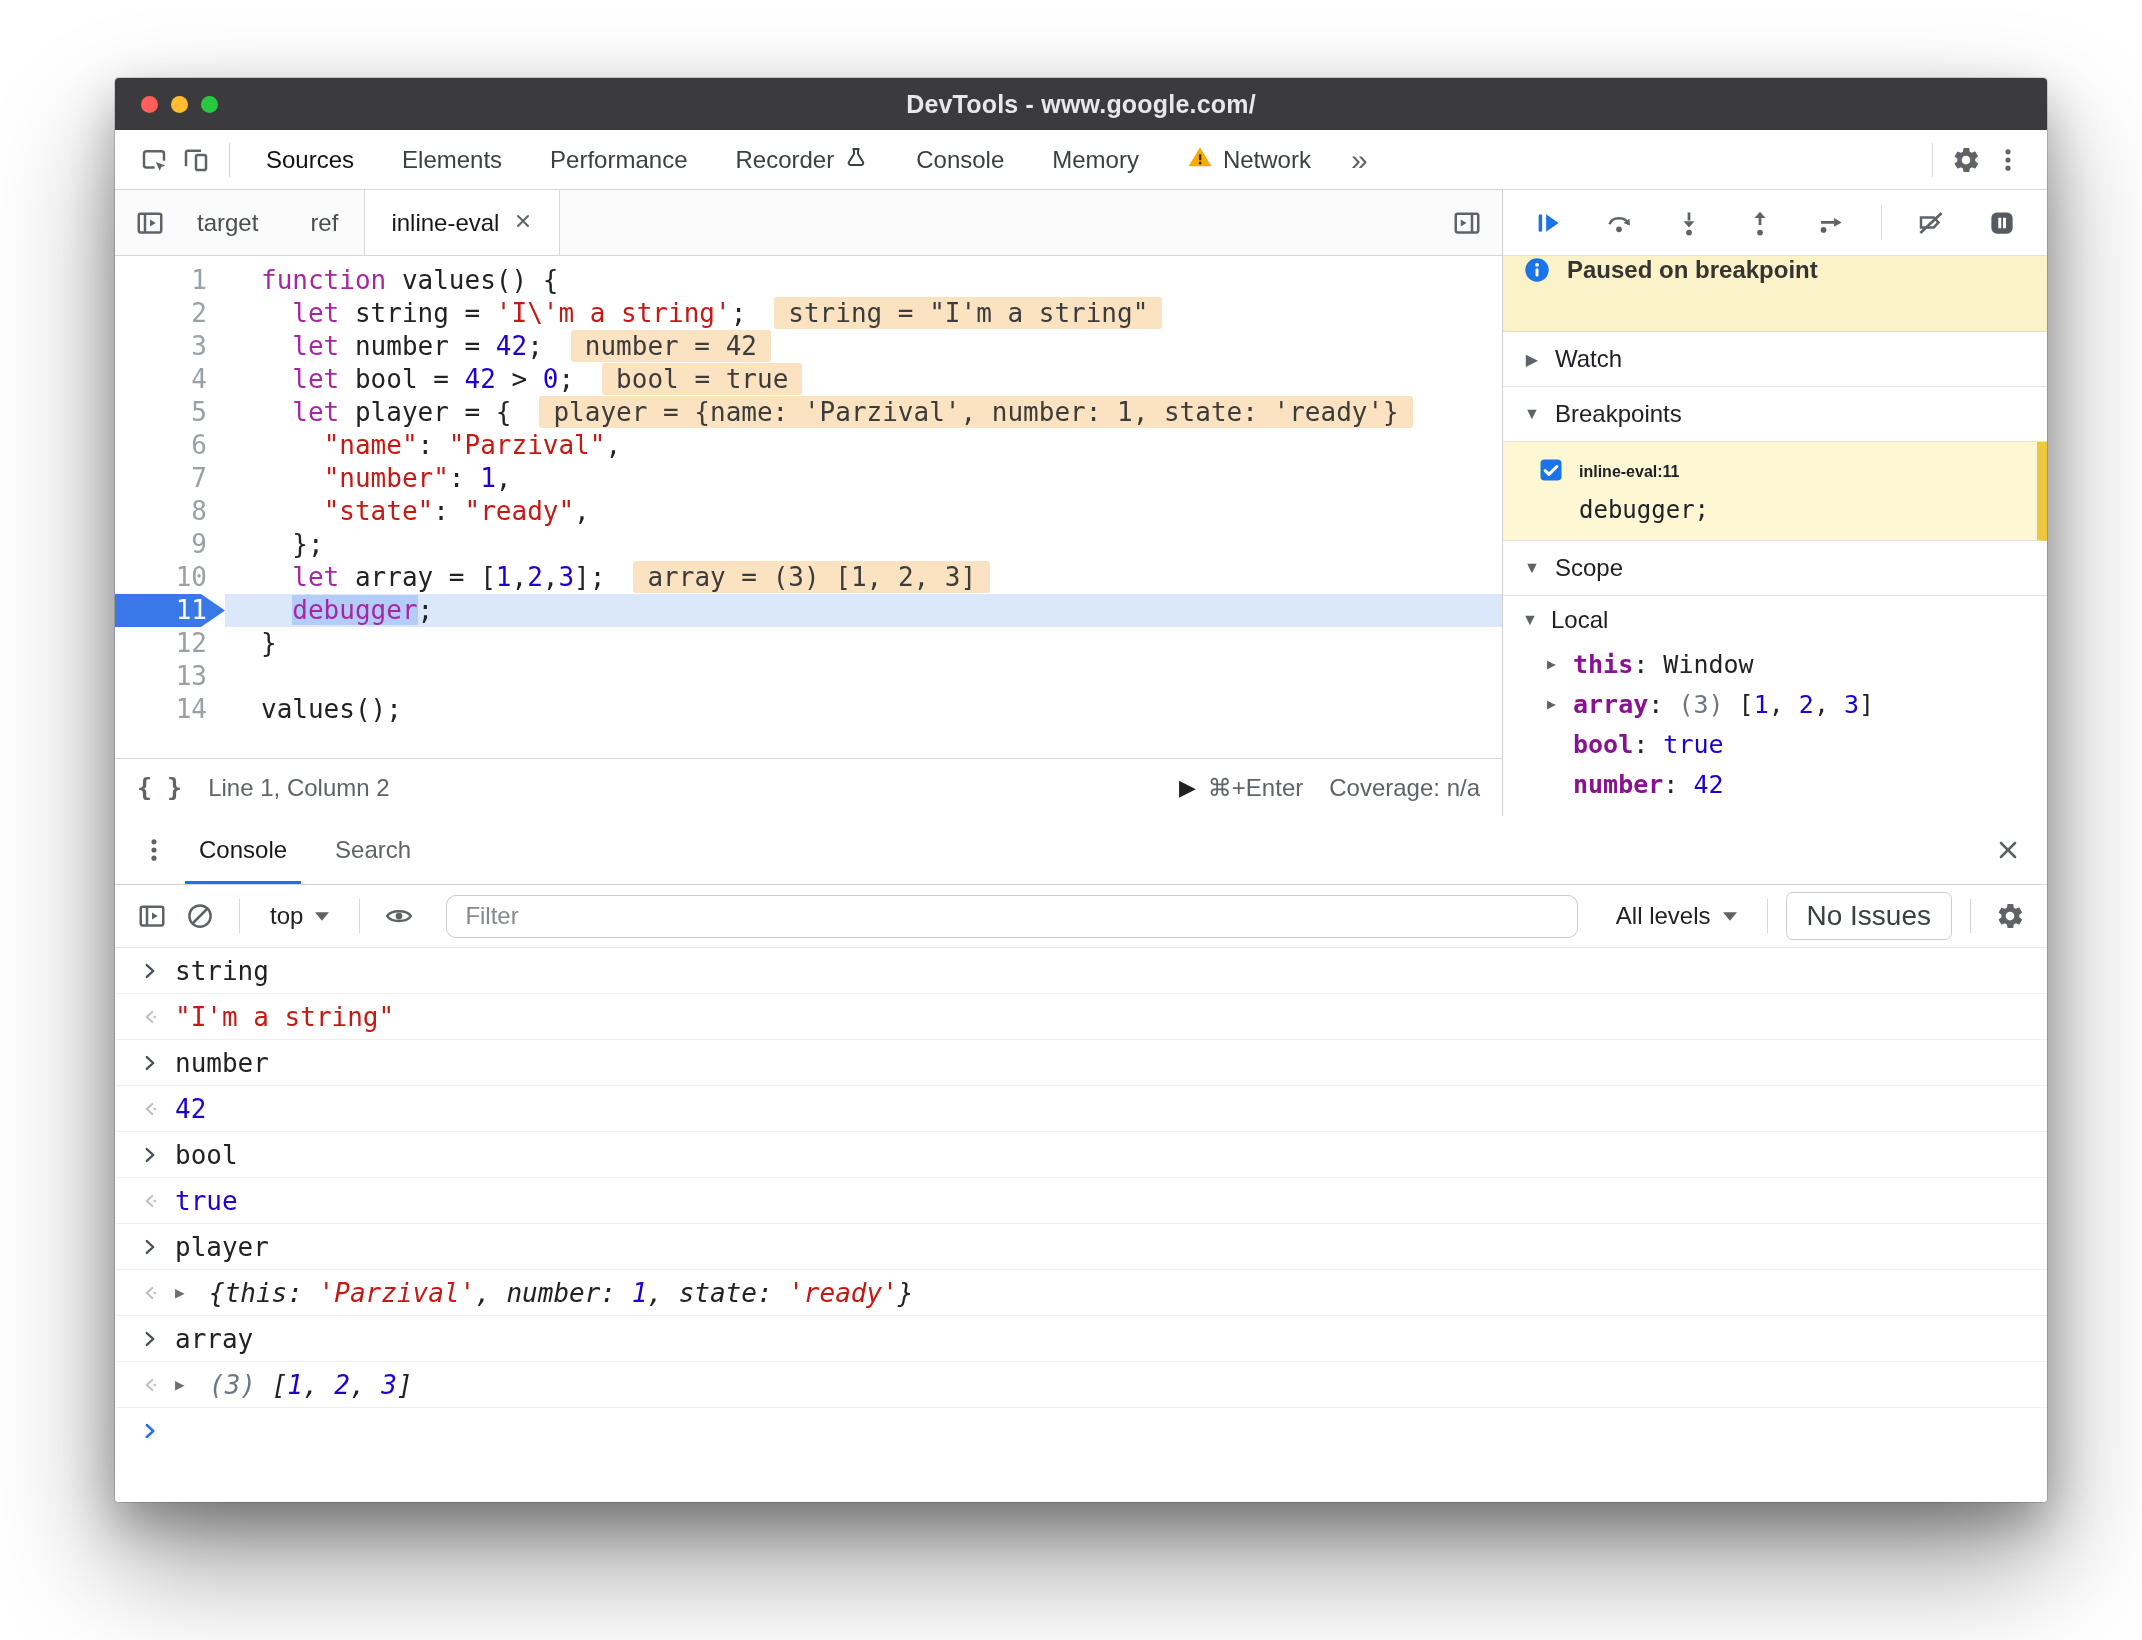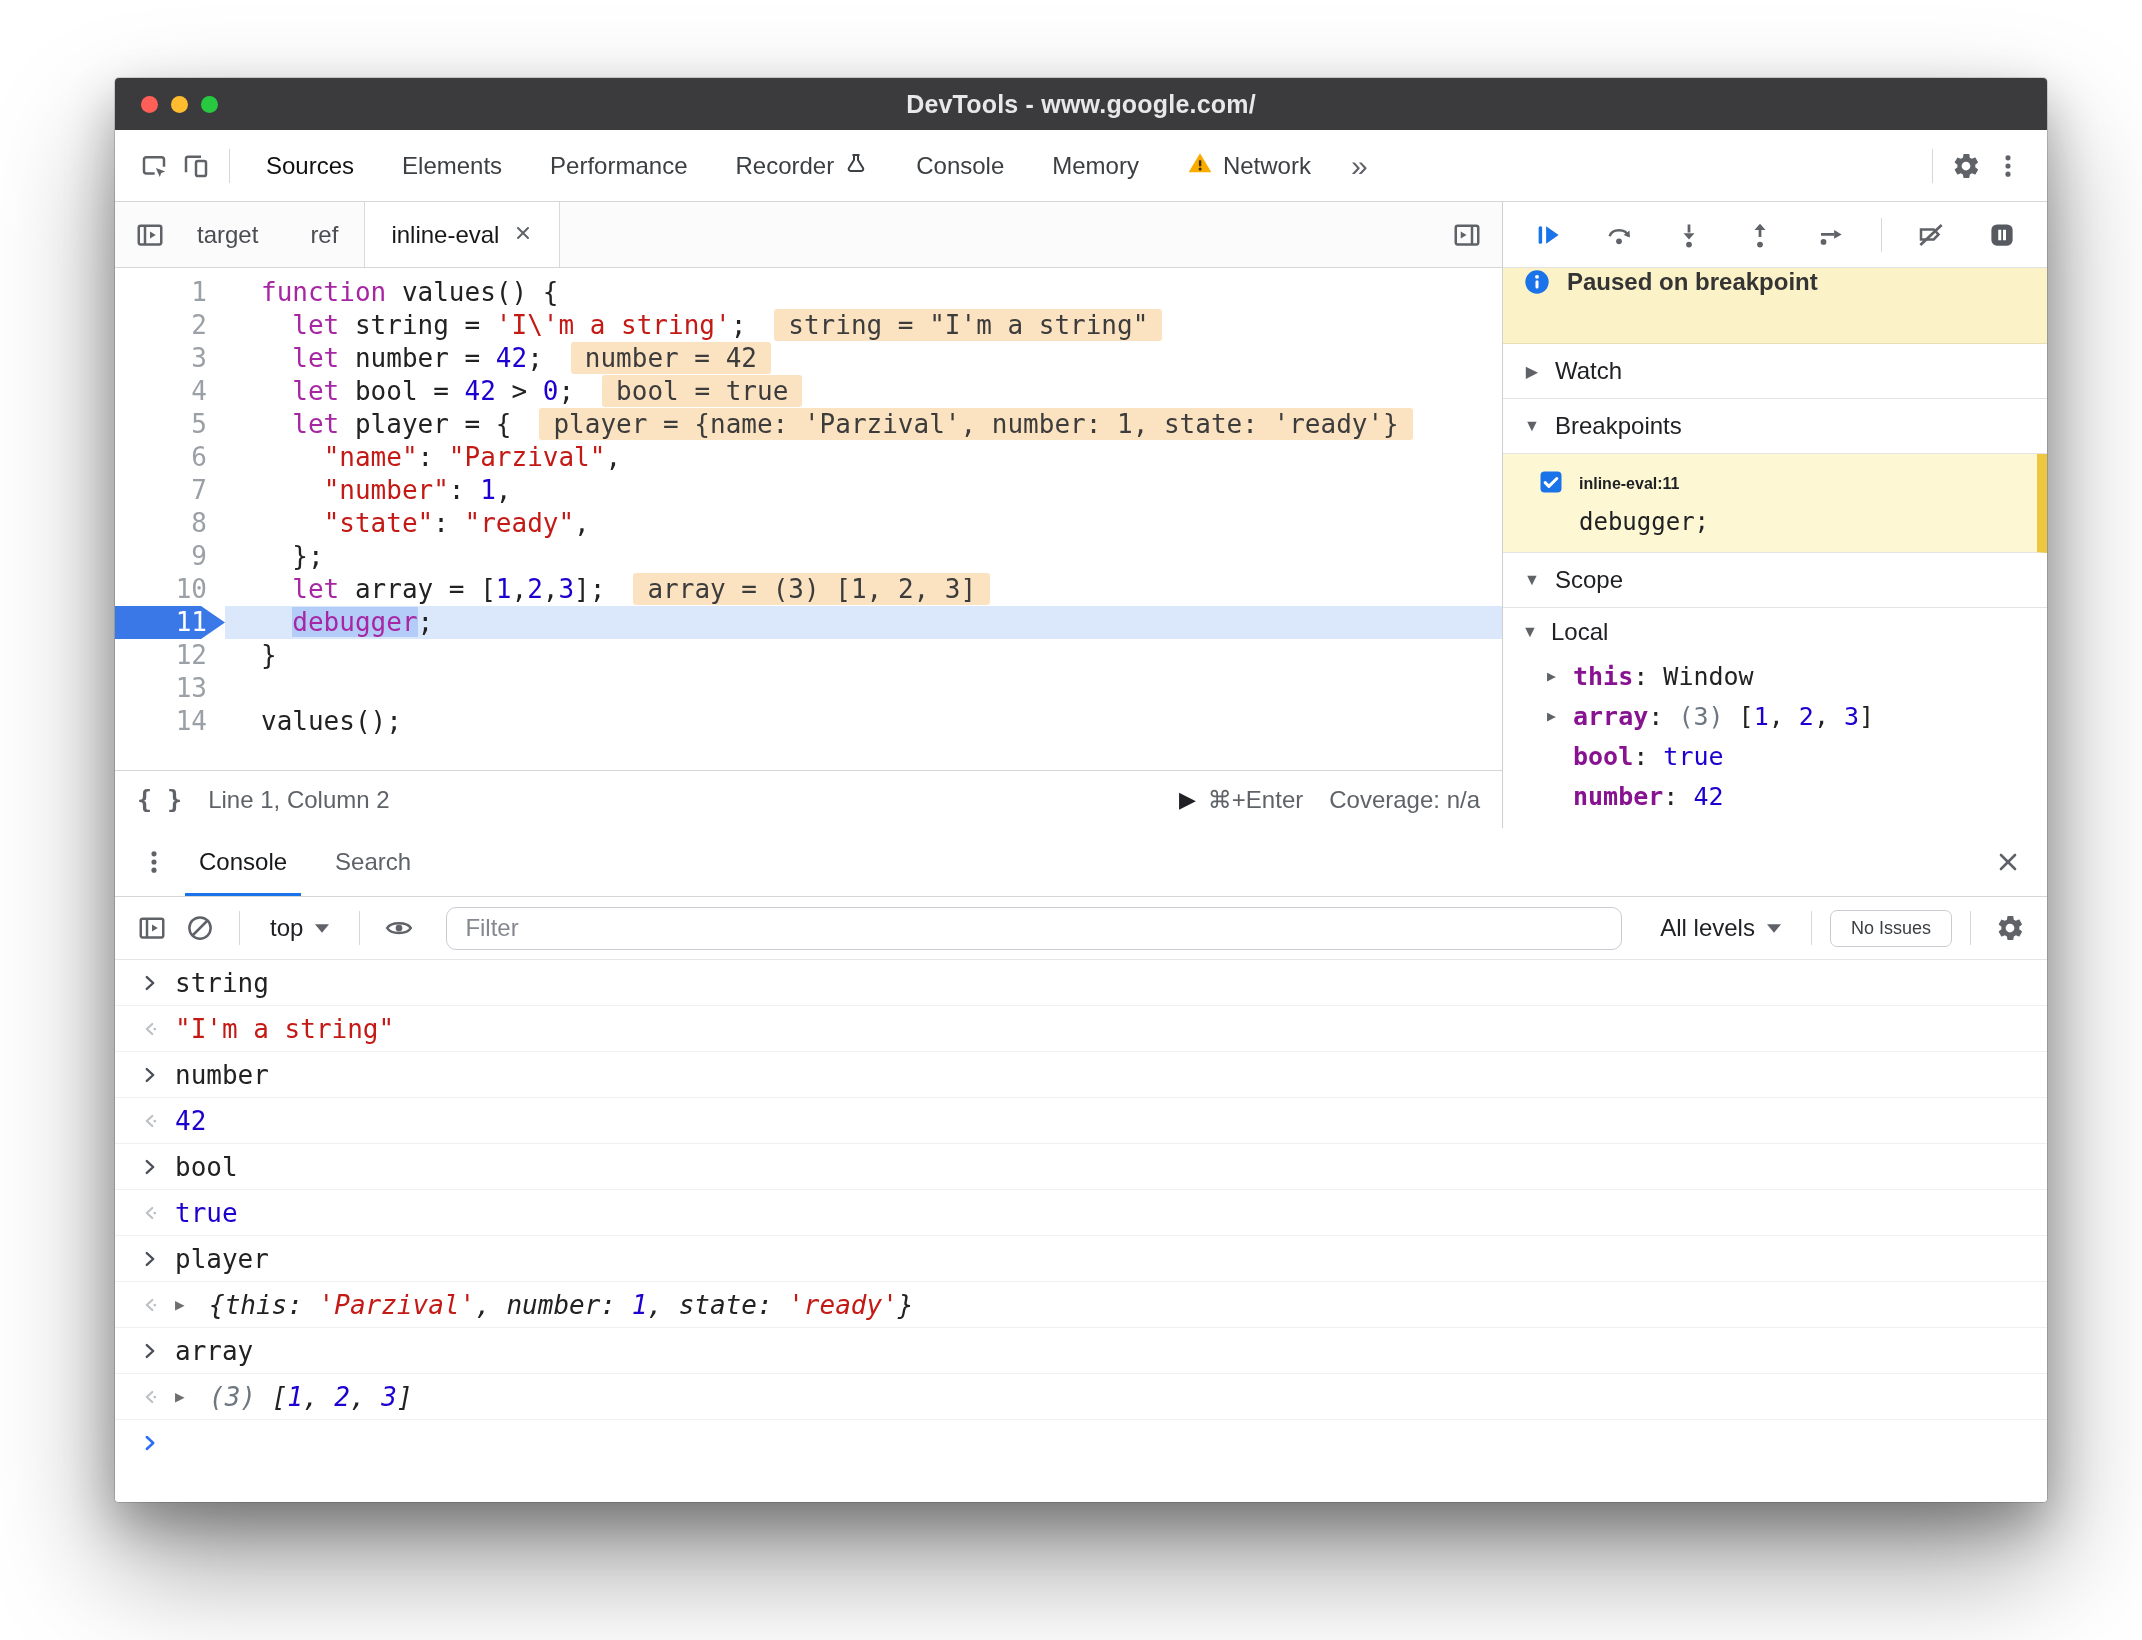--- a/index.html
+++ b/index.html
@@ -15,21 +15,21 @@
 
   
   .titlebar { height: 52px; flex: 0 0 auto; background: #3b3b3d; position: relative;
     display: flex; align-items: center; justify-content: center; }
   .lights { position: absolute; left: 26px; top: 0; height: 100%; display: flex; align-items: center; gap: 13px; }
   .light { width: 17px; height: 17px; border-radius: 50%; display: inline-block; }
   .light.red { background: #ff5f57; } .light.yellow { background: #febc2e; } .light.green { background: #28c840; }
   .title { color: #e8e8ea; font-size: 25px; font-weight: 700; letter-spacing: .2px; }
 
   
-  .main-tabbar { height: 72px; flex: 0 0 auto; display: flex; align-items: center;
+  .main-tabbar { height: 60px; flex: 0 0 auto; display: flex; align-items: center;
     border-bottom: 1px solid #d6d6d6; padding: 0 18px; background: #fff; }
   .tbtn { width: 42px; height: 42px; display: flex; align-items: center; justify-content: center; flex: 0 0 auto; }
   .tbtn svg { display: block; }
   .vdiv { width: 1px; height: 34px; background: #d6d6d6; margin: 0 12px; flex: 0 0 auto; }
   .tab { height: 100%; display: flex; align-items: center; gap: 10px; padding: 0 24px;
     font-size: 24px; color: #3c4043; white-space: nowrap; }
   .tab.selected { color: #111; font-weight: 500; }
   .more-tabs { font-size: 30px; color: #5f6368; padding: 0 16px; }
   .spacer { flex: 1 1 auto; }
 
@@ -91,21 +91,21 @@
   .dtab { height: 100%; display: flex; align-items: center; padding: 0 24px; font-size: 24px; color: #5f6368; position: relative; }
   .dtab.selected { color: #17181a; }
   .dtab.selected::after { content: ""; position: absolute; left: 10px; right: 10px; bottom: 0; height: 3px; background: #1a73e8; }
 
   .console-toolbar { height: 63px; flex: 0 0 auto; display: flex; align-items: center;
     border-bottom: 1px solid #e6e6e6; padding: 0 16px; gap: 6px; }
   .dropdown { display: flex; align-items: center; gap: 12px; padding: 0 12px; font-size: 24px; color: #202124; white-space: nowrap; }
   .filter { flex: 1 1 auto; height: 43px; border: 1px solid #c9cdd2; border-radius: 10px; margin: 0 20px;
     padding: 0 18px; font-size: 24px; color: #202124; font-family: "Liberation Sans", sans-serif; outline: none; background: #fff; }
   .filter::placeholder { color: #85898f; }
-  .issues-btn { border: 1px solid #c9cdd2; border-radius: 7px; padding: 7px 20px; font-size: 18px; color: #3c4043; white-space: nowrap; }
+  .issues-btn { border: 1px solid #c9cdd2; border-radius: 7px; padding: 7px 20px; font-size: 28px; color: #3c4043; white-space: nowrap; }
 
   .console-log { flex: 1; overflow: hidden; font-family: "DejaVu Sans Mono", monospace; font-size: 26px; background: #fff; }
   .entry { min-height: 46px; display: flex; align-items: center; gap: 12px; padding-left: 22px;
     border-bottom: 1px solid #eef0f1; white-space: pre; }
   .entry.prompt { border-bottom: none; }
   .entry .cicon { width: 26px; display: flex; justify-content: center; flex: 0 0 auto; }
   .entry .exp { color: #6e6e6e; font-size: 16px; width: 22px; flex: 0 0 auto; }
   .entry.preview .txt { font-style: italic; }
   .txt { color: #222; }
 </style>

